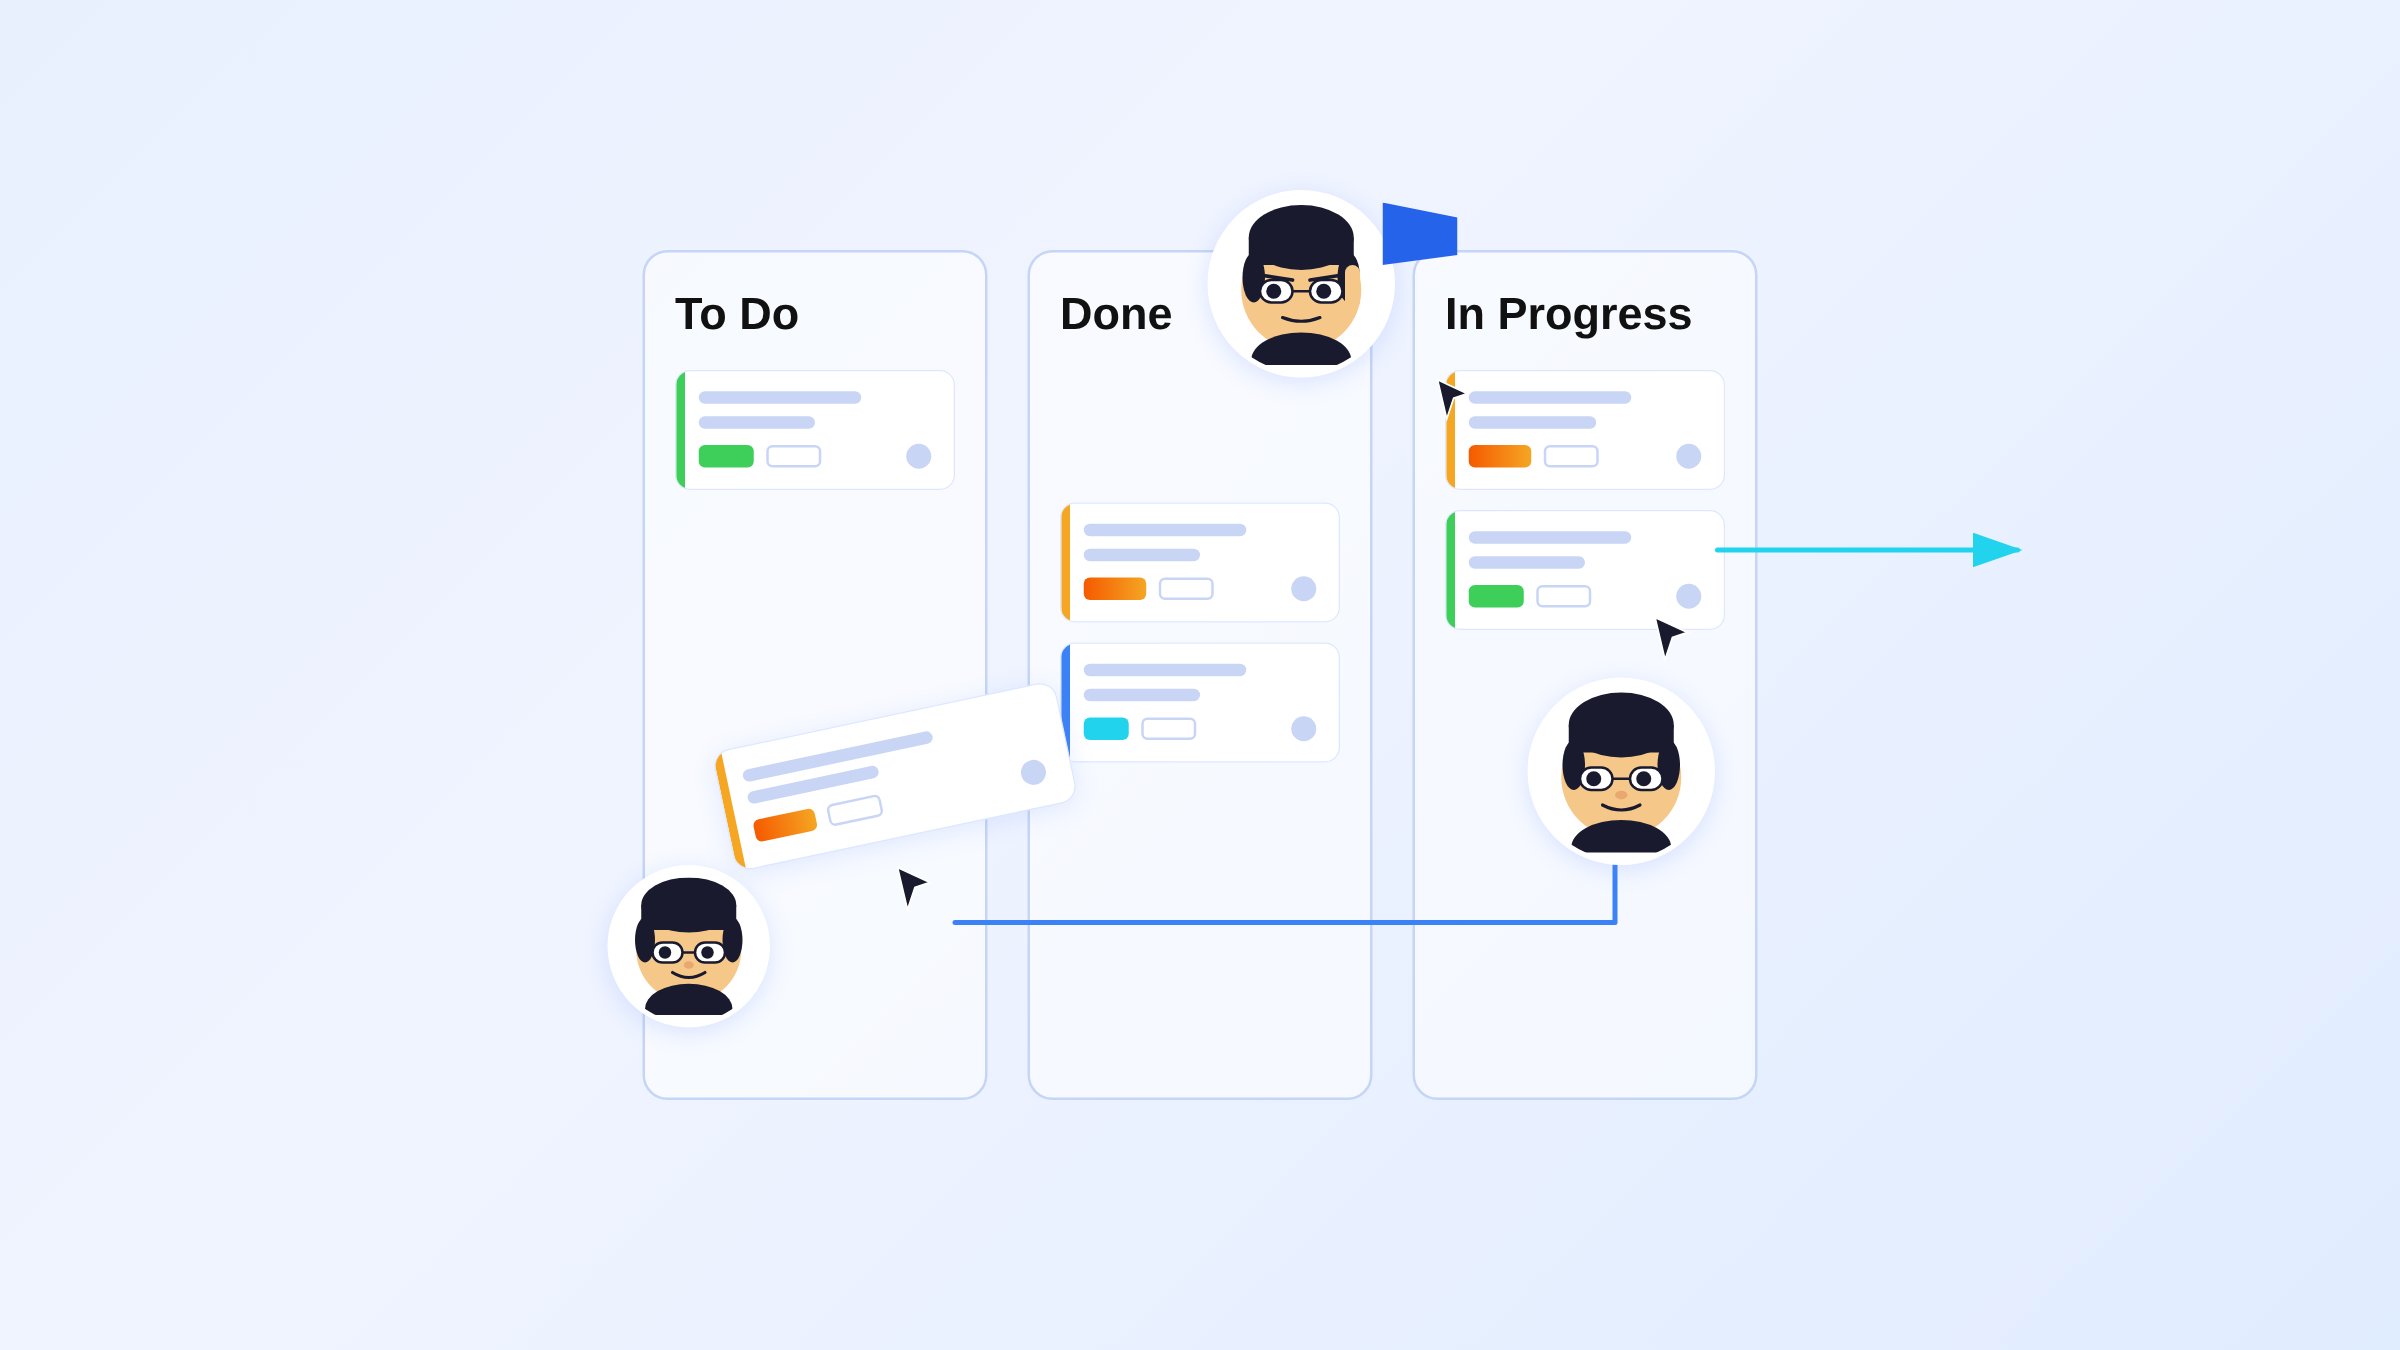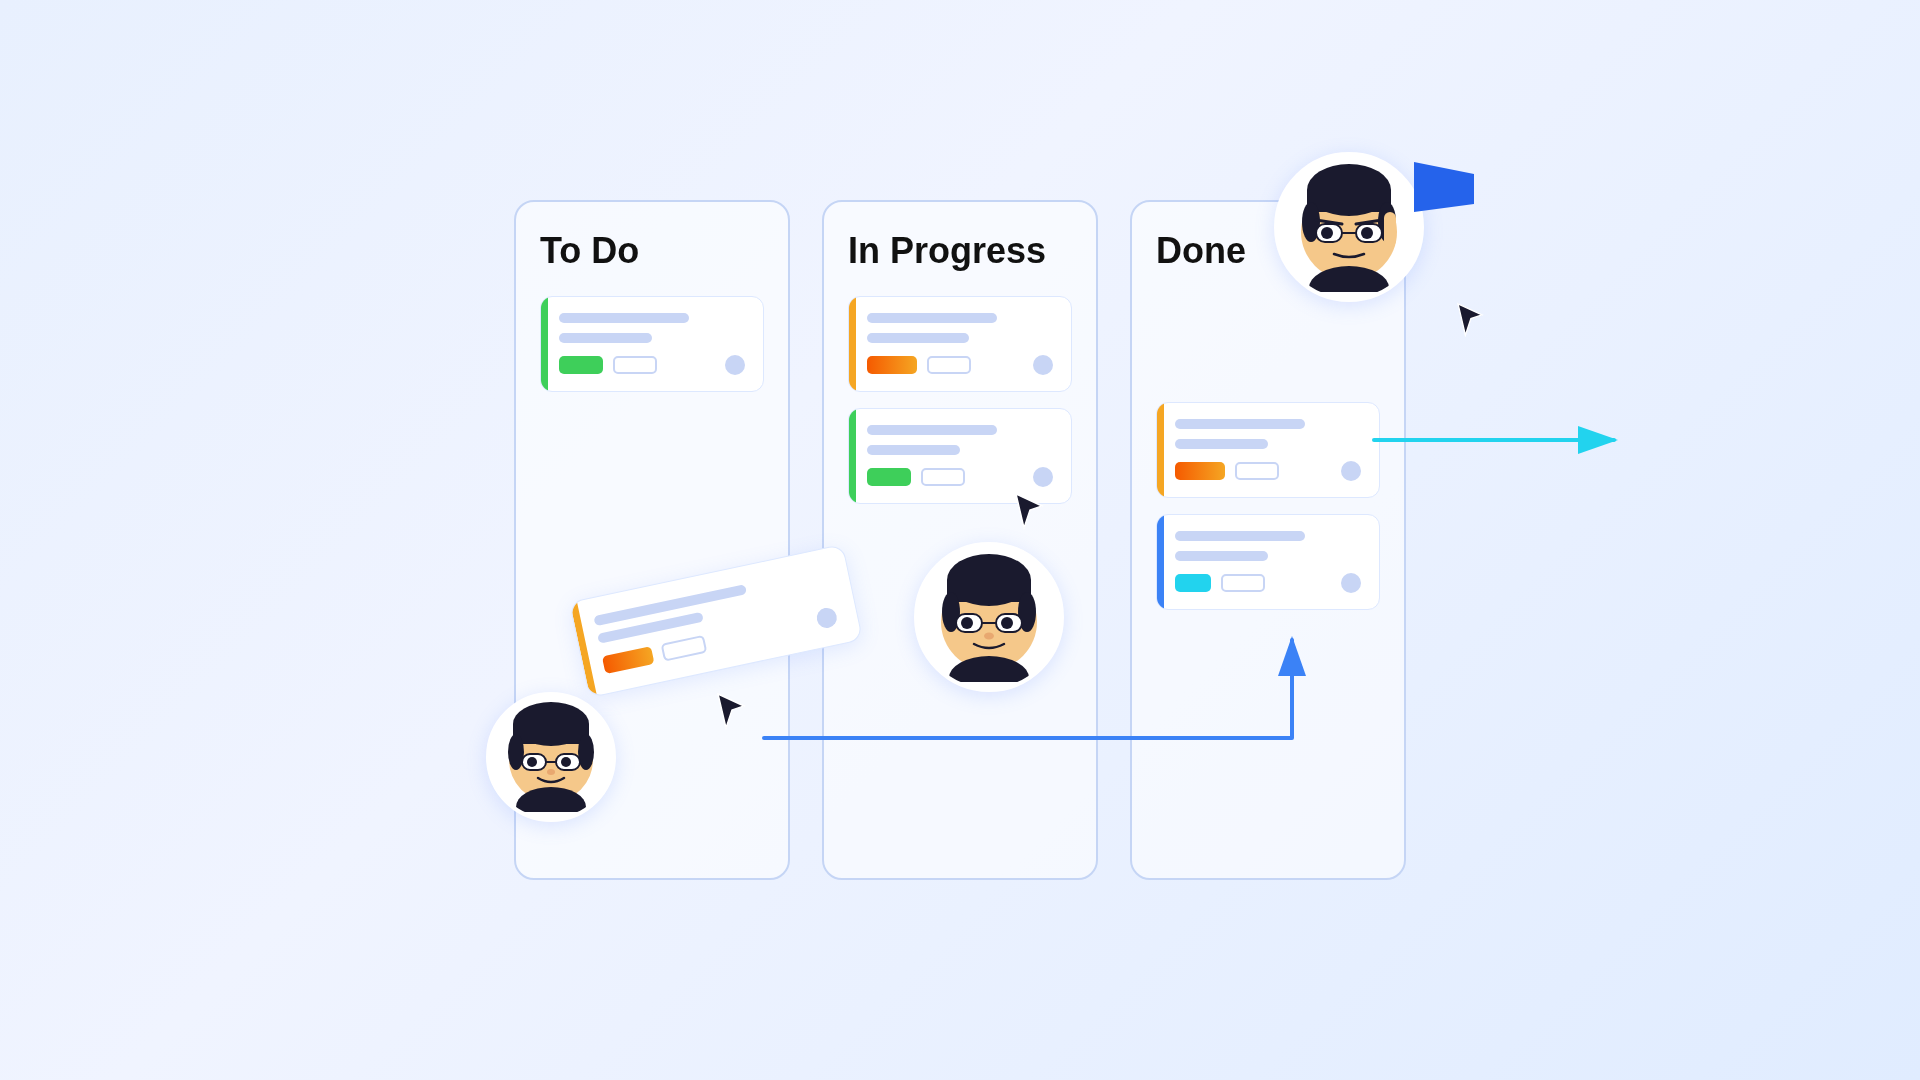--- a/index.html
+++ b/index.html
@@ -211,20 +211,81 @@
 
         <path d="M 42 76 Q 55 84 68 76" stroke="#1a1a2e" stroke-width="2.5" fill="none" stroke-linecap="round"></path>
 
         <ellipse cx="55" cy="70" rx="4" ry="3" fill="#e8a870"></ellipse>
 
         <ellipse cx="55" cy="105" rx="35" ry="20" fill="#1a1a2e"></ellipse>
       </svg>
     </div>
   </div>
 
+  <div class="column col-done" style="min-height:680px;">
+    <div class="column-title">Done</div>
+
+    <div class="avatar" style="right:-20px; top:-50px; width:150px; height:150px;">
+      <svg width="130" height="130" viewBox="0 0 130 130">
+        <circle cx="65" cy="70" r="48" fill="#f5c88a"></circle>
+        <ellipse cx="65" cy="28" rx="42" ry="26" fill="#1a1a2e"></ellipse>
+        <rect x="23" y="28" width="84" height="22" fill="#1a1a2e"></rect>
+        <ellipse cx="27" cy="60" rx="9" ry="20" fill="#1a1a2e"></ellipse>
+        <ellipse cx="103" cy="60" rx="9" ry="20" fill="#1a1a2e"></ellipse>
+
+        <rect x="32" y="62" width="26" height="18" rx="9" fill="white" stroke="#1a1a2e" stroke-width="2"></rect>
+        <rect x="72" y="62" width="26" height="18" rx="9" fill="white" stroke="#1a1a2e" stroke-width="2"></rect>
+        <line x1="58" y1="71" x2="72" y2="71" stroke="#1a1a2e" stroke-width="2"></line>
+        <circle cx="43" cy="71" r="6" fill="#1a1a2e"></circle>
+        <circle cx="83" cy="71" r="6" fill="#1a1a2e"></circle>
+
+        <line x1="32" y1="58" x2="58" y2="62" stroke="#1a1a2e" stroke-width="3" stroke-linecap="round"></line>
+        <line x1="72" y1="62" x2="98" y2="58" stroke="#1a1a2e" stroke-width="3" stroke-linecap="round"></line>
+
+        <path d="M 50 92 Q 65 98 80 92" stroke="#1a1a2e" stroke-width="2.5" fill="none" stroke-linecap="round"></path>
+
+        <ellipse cx="65" cy="126" rx="40" ry="22" fill="#1a1a2e"></ellipse>
+
+        <rect x="100" y="50" width="12" height="35" rx="6" fill="#f5c88a"></rect>
+      </svg>
+    </div>
+
+    <div style="position:absolute; right:-70px; top:-40px; z-index:25;">
+      <svg width="60" height="50" viewBox="0 0 60 50">
+        <polygon points="0,0 60,12 60,42 0,50" fill="#2563eb"></polygon>
+      </svg>
+    </div>
+
+    <div style="position:absolute; right:-80px; top:100px; z-index:30;">
+      <svg width="28" height="35" viewBox="0 0 30 38">
+        <polygon points="2,2 28,14 16,18 10,36" fill="#1a1a2e" stroke="white" stroke-width="1.5"></polygon>
+      </svg>
+    </div>
+
+    <div class="card orange" style="margin-top:130px;">
+      <div class="card-line long"></div>
+      <div class="card-line medium"></div>
+      <div class="card-tags">
+        <div class="tag red-orange"></div>
+        <div class="tag outline"></div>
+        <div class="card-dot"></div>
+      </div>
+    </div>
+
+    <div class="card blue" style="margin-top:16px;">
+      <div class="card-line long"></div>
+      <div class="card-line medium"></div>
+      <div class="card-tags">
+        <div class="tag cyan"></div>
+        <div class="tag outline"></div>
+        <div class="card-dot"></div>
+      </div>
+    </div>
+  </div>
+
   <div class="column col-inprogress" style="min-height:680px;">
     <div class="column-title">In Progress</div>
 
     <div class="card orange">
       <div class="card-line long"></div>
       <div class="card-line" style="width:55%; height:10px; border-radius:6px; background:#c8d5f5; margin-bottom:10px;"></div>
       <div class="card-tags">
         <div class="tag red-orange"></div>
         <div class="tag outline"></div>
         <div class="card-dot"></div>
@@ -263,74 +324,13 @@
 
         <ellipse cx="65" cy="84" rx="5" ry="3.5" fill="#e8a870"></ellipse>
 
         <path d="M 50 92 Q 65 100 80 92" stroke="#1a1a2e" stroke-width="2.5" fill="none" stroke-linecap="round"></path>
 
         <ellipse cx="65" cy="126" rx="40" ry="22" fill="#1a1a2e"></ellipse>
       </svg>
     </div>
   </div>
 
-  <div class="column col-done" style="min-height:680px;">
-    <div class="column-title">Done</div>
-
-    <div class="avatar" style="right:-20px; top:-50px; width:150px; height:150px;">
-      <svg width="130" height="130" viewBox="0 0 130 130">
-        <circle cx="65" cy="70" r="48" fill="#f5c88a"></circle>
-        <ellipse cx="65" cy="28" rx="42" ry="26" fill="#1a1a2e"></ellipse>
-        <rect x="23" y="28" width="84" height="22" fill="#1a1a2e"></rect>
-        <ellipse cx="27" cy="60" rx="9" ry="20" fill="#1a1a2e"></ellipse>
-        <ellipse cx="103" cy="60" rx="9" ry="20" fill="#1a1a2e"></ellipse>
-
-        <rect x="32" y="62" width="26" height="18" rx="9" fill="white" stroke="#1a1a2e" stroke-width="2"></rect>
-        <rect x="72" y="62" width="26" height="18" rx="9" fill="white" stroke="#1a1a2e" stroke-width="2"></rect>
-        <line x1="58" y1="71" x2="72" y2="71" stroke="#1a1a2e" stroke-width="2"></line>
-        <circle cx="43" cy="71" r="6" fill="#1a1a2e"></circle>
-        <circle cx="83" cy="71" r="6" fill="#1a1a2e"></circle>
-
-        <line x1="32" y1="58" x2="58" y2="62" stroke="#1a1a2e" stroke-width="3" stroke-linecap="round"></line>
-        <line x1="72" y1="62" x2="98" y2="58" stroke="#1a1a2e" stroke-width="3" stroke-linecap="round"></line>
-
-        <path d="M 50 92 Q 65 98 80 92" stroke="#1a1a2e" stroke-width="2.5" fill="none" stroke-linecap="round"></path>
-
-        <ellipse cx="65" cy="126" rx="40" ry="22" fill="#1a1a2e"></ellipse>
-
-        <rect x="100" y="50" width="12" height="35" rx="6" fill="#f5c88a"></rect>
-      </svg>
-    </div>
-
-    <div style="position:absolute; right:-70px; top:-40px; z-index:25;">
-      <svg width="60" height="50" viewBox="0 0 60 50">
-        <polygon points="0,0 60,12 60,42 0,50" fill="#2563eb"></polygon>
-      </svg>
-    </div>
-
-    <div style="position:absolute; right:-80px; top:100px; z-index:30;">
-      <svg width="28" height="35" viewBox="0 0 30 38">
-        <polygon points="2,2 28,14 16,18 10,36" fill="#1a1a2e" stroke="white" stroke-width="1.5"></polygon>
-      </svg>
-    </div>
-
-    <div class="card orange" style="margin-top:130px;">
-      <div class="card-line long"></div>
-      <div class="card-line medium"></div>
-      <div class="card-tags">
-        <div class="tag red-orange"></div>
-        <div class="tag outline"></div>
-        <div class="card-dot"></div>
-      </div>
-    </div>
-
-    <div class="card blue" style="margin-top:16px;">
-      <div class="card-line long"></div>
-      <div class="card-line medium"></div>
-      <div class="card-tags">
-        <div class="tag cyan"></div>
-        <div class="tag outline"></div>
-        <div class="card-dot"></div>
-      </div>
-    </div>
-  </div>
-
 </div>
 
 </body></html>

